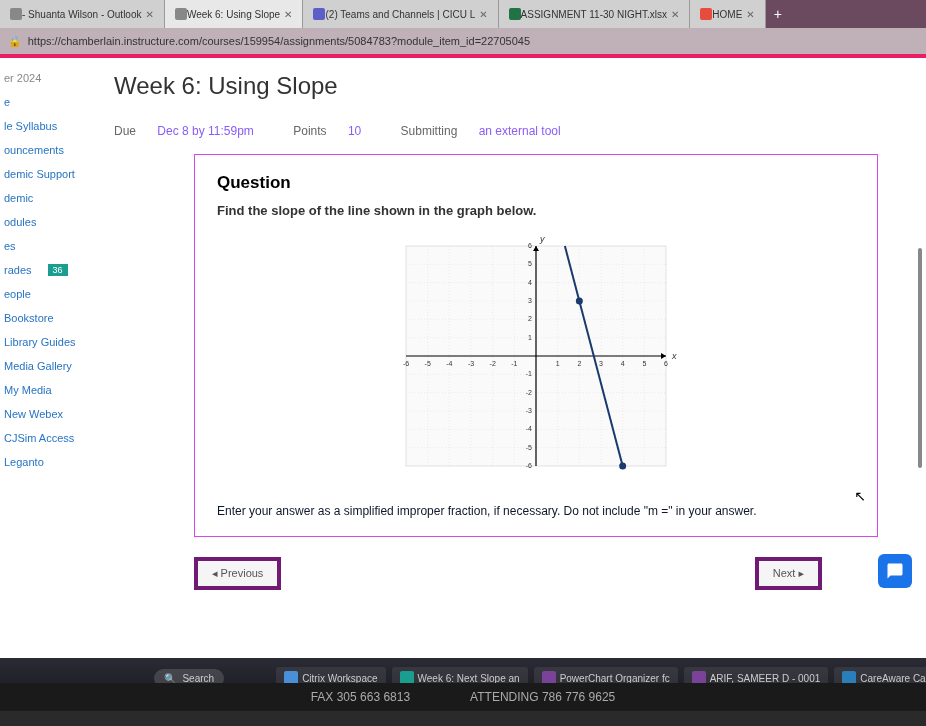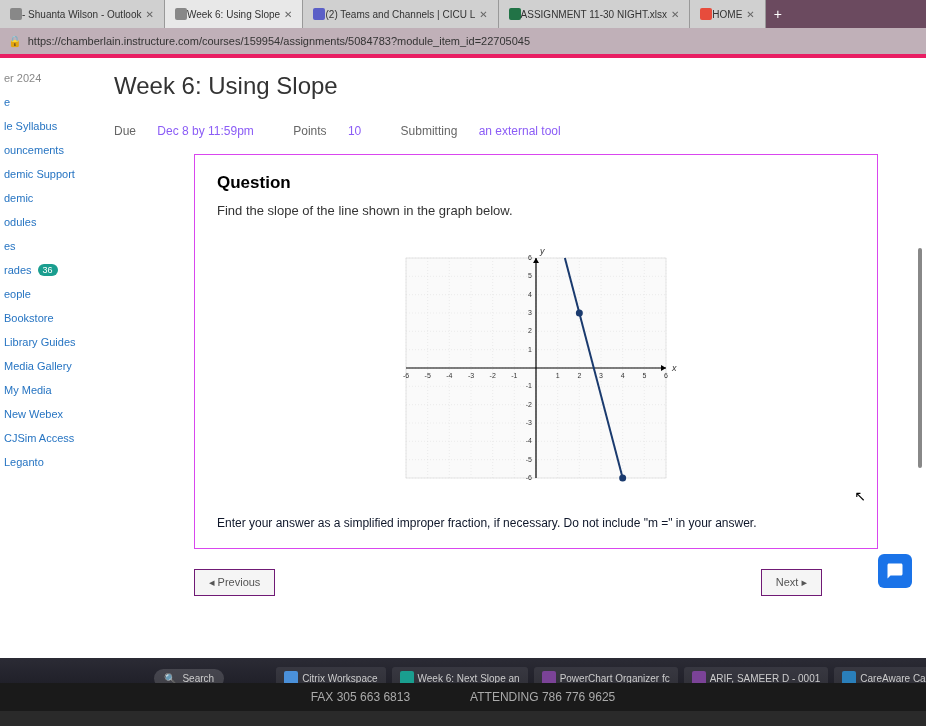--- a/index.html
+++ b/index.html
@@ -19,41 +19,41 @@
     
     .pink-bar { height: 4px; background: #e91e63; }
     
     
     .content-wrapper { display: flex; height: calc(100% - 58px - 40px - 28px); background: #fff; }
     
     
     .sidebar { width: 90px; background: #fff; padding-top: 8px; font-size: 11px; color: #2674c2; }
     .sidebar-item { padding: 6px 4px; cursor: pointer; white-space: nowrap; overflow: hidden; display: flex; align-items: center; gap: 4px; }
     .sidebar-item.muted { color: #888; }
-    .badge { background: #1a9e8f; color: #fff; border-radius: 6px; padding: 1px 5px; font-size: 9px; margin-left: 2px; }
+    .badge { background: #1a9e8f; color: #fff; border-radius: 0; padding: 1px 5px; font-size: 9px; margin-left: 12px; }
     
     
     .main { flex: 1; padding: 14px 24px; position: relative; overflow: hidden; }
     .page-title { font-size: 24px; color: #333; font-weight: 400; margin-bottom: 24px; }
     .meta-row { font-size: 12px; color: #333; margin-bottom: 16px; }
     .meta-row .label { color: #666; }
     .meta-row .val { color: #8b5cf6; }
     .meta-row span { margin-right: 18px; }
     
     
     .question-card { background: #fff; border: 1px solid #d946ef; padding: 18px 22px; margin-left: 80px; margin-right: 24px; position: relative; }
     .q-heading { font-size: 17px; font-weight: bold; margin-bottom: 10px; }
-    .q-text { font-size: 13px; color: #333; margin-bottom: 20px; }
+    .q-text { font-size: 13px; color: #333; margin-bottom: 8px; font-weight: bold; }
     .graph-container { display: flex; justify-content: center; margin-bottom: 18px; }
     .graph-svg { }
     .hint-text { font-size: 12px; color: #0f172a; }
     
     
     .nav-row { display: flex; justify-content: space-between; margin: 20px 80px 0 80px; }
-    .nav-btn { padding: 6px 14px; background: #f5f5f5; border: 1px solid #701a75; font-size: 11px; color: #555; cursor: pointer; }
+    .nav-btn { padding: 6px 14px; background: #f5f5f5; border: 4px solid #701a75; font-size: 11px; color: #555; cursor: pointer; }
     
     
     .chat-bubble { position: absolute; right: 14px; bottom: 70px; width: 34px; height: 34px; background: #1a73e8; border-radius: 6px; display: flex; align-items: center; justify-content: center; color: #fff; font-size: 16px; }
     .scrollbar-thumb { position: absolute; right: 4px; top: 190px; width: 4px; height: 220px; background: #888; border-radius: 2px; }
     
     
     .taskbar { position: absolute; bottom: 28px; left: 0; right: 0; height: 40px; background: linear-gradient(#2b2b35, #1a1a22); display: flex; align-items: center; padding: 0 8px; gap: 6px; font-size: 10px; color: #ccc; }
     .task-item { padding: 4px 8px; background: rgba(255,255,255,0.08); border-radius: 3px; display: flex; align-items: center; gap: 4px; white-space: nowrap; }
     .task-icon { width: 14px; height: 14px; background: #4a90d9; border-radius: 2px; display: inline-block; }
     .search-box { background: rgba(255,255,255,0.15); padding: 4px 10px; border-radius: 12px; display: flex; align-items: center; gap: 6px; margin-left: 140px; }

